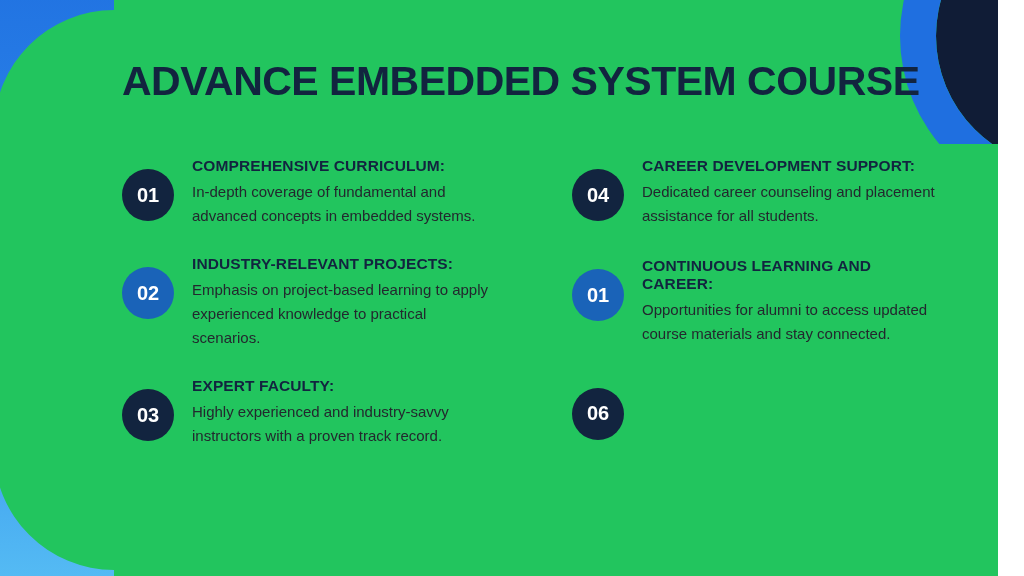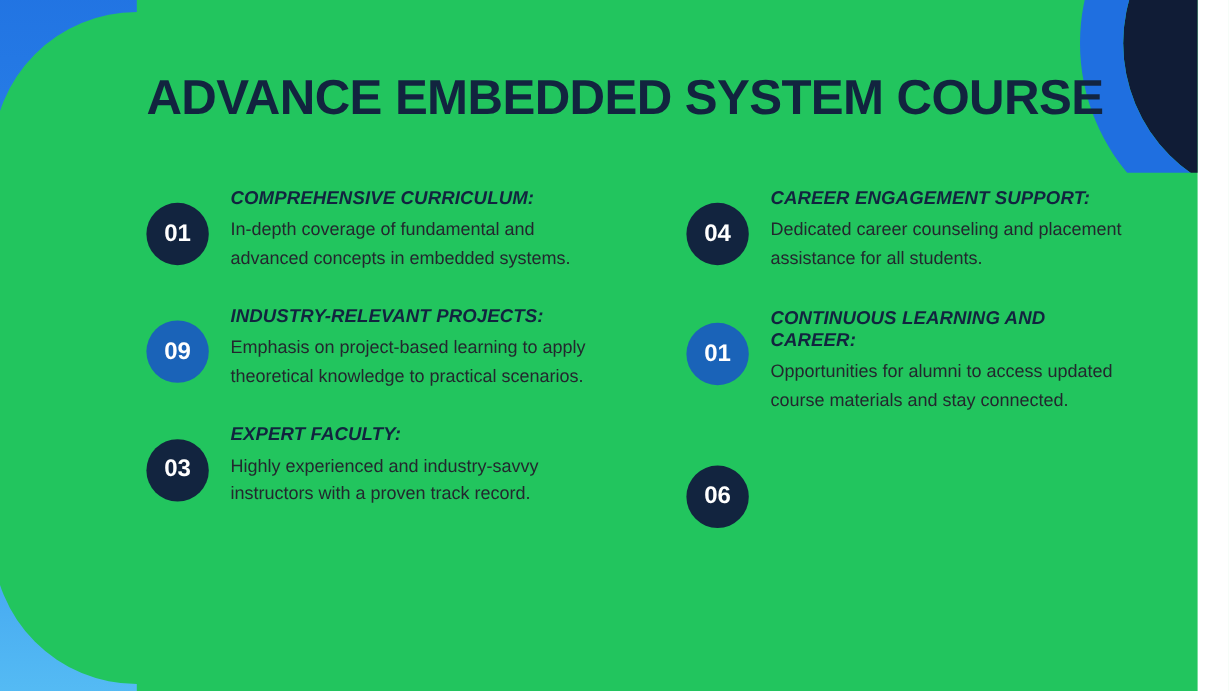--- a/index.html
+++ b/index.html
@@ -69,21 +69,20 @@
     margin-top: 14px;
     margin-right: 18px;
   }
   .item-body { flex: 1 1 auto; padding-top: 2px; }
   .item-title {
     font-size: 15.5px;
     font-weight: bold;
     color: #12243f;
     letter-spacing: 0.1px;
     margin-bottom: 5px;
-    font-style: italic;
   }
   .item-desc {
     font-size: 15px;
     line-height: 1.58;
     color: #23282e;
   }
   .col-right .item { margin-bottom: 28px; }
 </style>
 </head>
 <body>
@@ -116,43 +115,43 @@
 
       <div class="item">
         <div class="badge" style="background:#12243f">01</div>
         <div class="item-body">
           <div class="item-title">COMPREHENSIVE CURRICULUM:</div>
           <div class="item-desc">In-depth coverage of fundamental and advanced concepts in embedded systems.</div>
         </div>
       </div>
 
       <div class="item">
-        <div class="badge" style="background:#1a63b8">09</div>
+        <div class="badge" style="background:#1a63b8">02</div>
         <div class="item-body">
           <div class="item-title">INDUSTRY-RELEVANT PROJECTS:</div>
-          <div class="item-desc">Emphasis on project-based learning to apply theoretical knowledge to practical scenarios.</div>
+          <div class="item-desc">Emphasis on project-based learning to apply experienced knowledge to practical scenarios.</div>
         </div>
       </div>
 
       <div class="item">
         <div class="badge" style="background:#12243f">03</div>
         <div class="item-body">
           <div class="item-title">EXPERT FACULTY:</div>
           <div class="item-desc">Highly experienced and industry-savvy instructors with a proven track record.</div>
         </div>
       </div>
 
     </div>
 
     <div class="col col-right">
 
       <div class="item">
         <div class="badge" style="background:#12243f">04</div>
         <div class="item-body">
-          <div class="item-title">CAREER ENGAGEMENT SUPPORT:</div>
+          <div class="item-title">CAREER DEVELOPMENT SUPPORT:</div>
           <div class="item-desc">Dedicated career counseling and placement assistance for all students.</div>
         </div>
       </div>
 
       <div class="item">
         <div class="badge" style="background:#1a63b8">01</div>
         <div class="item-body">
           <div class="item-title">CONTINUOUS LEARNING AND CAREER:</div>
           <div class="item-desc">Opportunities for alumni to access updated course materials and stay connected.</div>
         </div>

